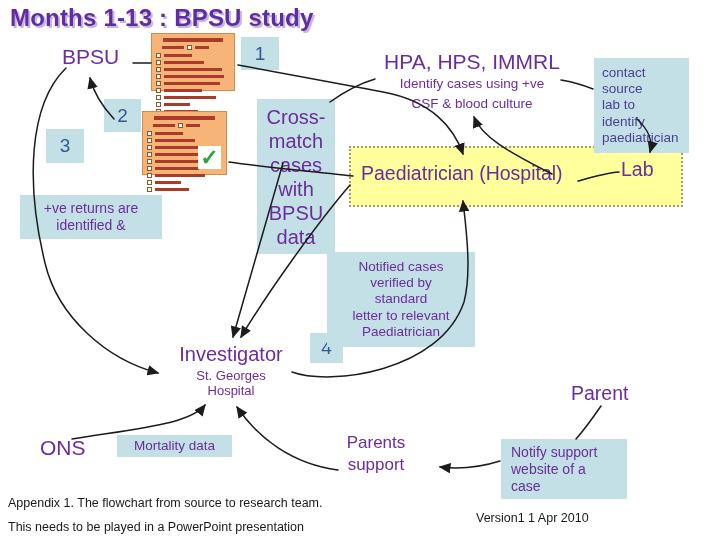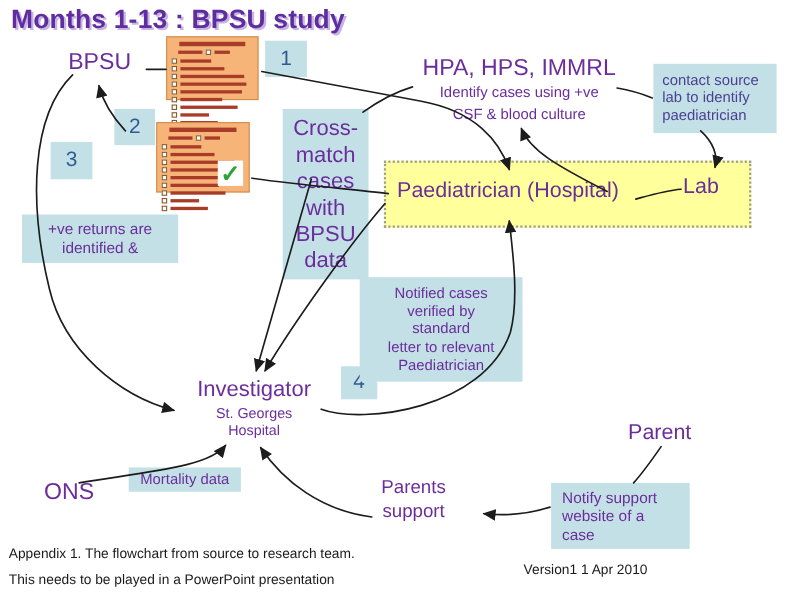--- a/index.html
+++ b/index.html
@@ -192,21 +192,21 @@
 <div class="numbox" style="left:46px;top:129px;width:38px;height:34px;">3</div>
 <div class="numbox" style="left:310px;top:333px;width:33px;height:30px;">4</div>
 <div class="numbox" style="left:281px;top:219px;width:33px;height:29px;">5</div>
 
 <div class="plabel" style="left:383px;top:50px;width:178px;font-size:21px;text-align:center;">HPA, HPS, IMMRL</div>
 <div class="plabel" style="left:383px;top:74px;width:178px;font-size:13.5px;text-align:center;line-height:1.45;white-space:normal;">
   <span style="display:block;">Identify cases using +ve</span>
   <span style="display:block;">CSF &amp; blood culture</span>
 </div>
 
-<div class="bbox contact-text" style="left:594px;top:58px;width:112px;text-align:left;padding:7px 8px;">
+<div class="bbox contact-text" style="left:594px;top:58px;width:95px;text-align:left;padding:7px 8px;">
   <span>contact source</span>
   <span>lab to identify</span>
   <span>paediatrician</span>
 </div>
 
 <div class="bbox" style="left:257px;top:99px;width:78px;font-size:20px;padding-top:6px;">
   <span>Cross-match</span>
   <span>cases with</span>
   <span>BPSU data</span>
 </div>
@@ -226,21 +226,21 @@
 <div class="abs" style="left:160px;top:343px;width:142px;text-align:center;color:var(--purple);">
   <div style="font-size:20px;">Investigator</div>
   <div style="font-size:13px;margin-top:2px;">St. Georges</div>
   <div style="font-size:13px;">Hospital</div>
 </div>
 
 <div class="plabel" style="left:571px;top:382px;font-size:19.5px;">Parent</div>
 
 <div class="plabel" style="left:40px;top:436px;font-size:21px;">ONS</div>
 
-<div class="bbox" style="left:117px;top:425px;width:102px;font-size:13.5px;padding:3px 2px;">Mortality data</div>
+<div class="bbox" style="left:117px;top:435px;width:115px;font-size:13.5px;padding:3px 2px;">Mortality data</div>
 
 <div class="abs" style="left:330px;top:432px;width:92px;text-align:center;color:var(--purple);font-size:17px;line-height:1.3;">
   <span style="display:block;">Parents</span>
   <span style="display:block;">support</span>
 </div>
 
 <div class="bbox" style="left:501px;top:439px;width:126px;font-size:14px;text-align:left;padding:5px 10px;">
   <span>Notify support</span>
   <span>website of a case</span>
 </div>

